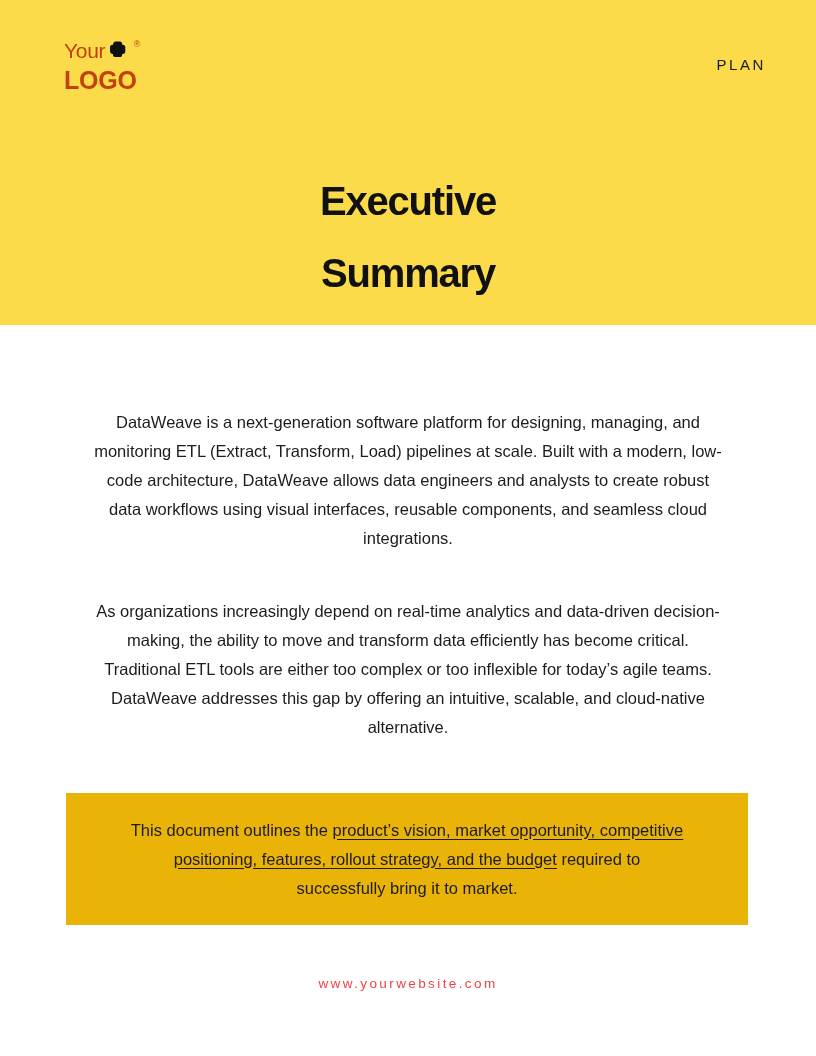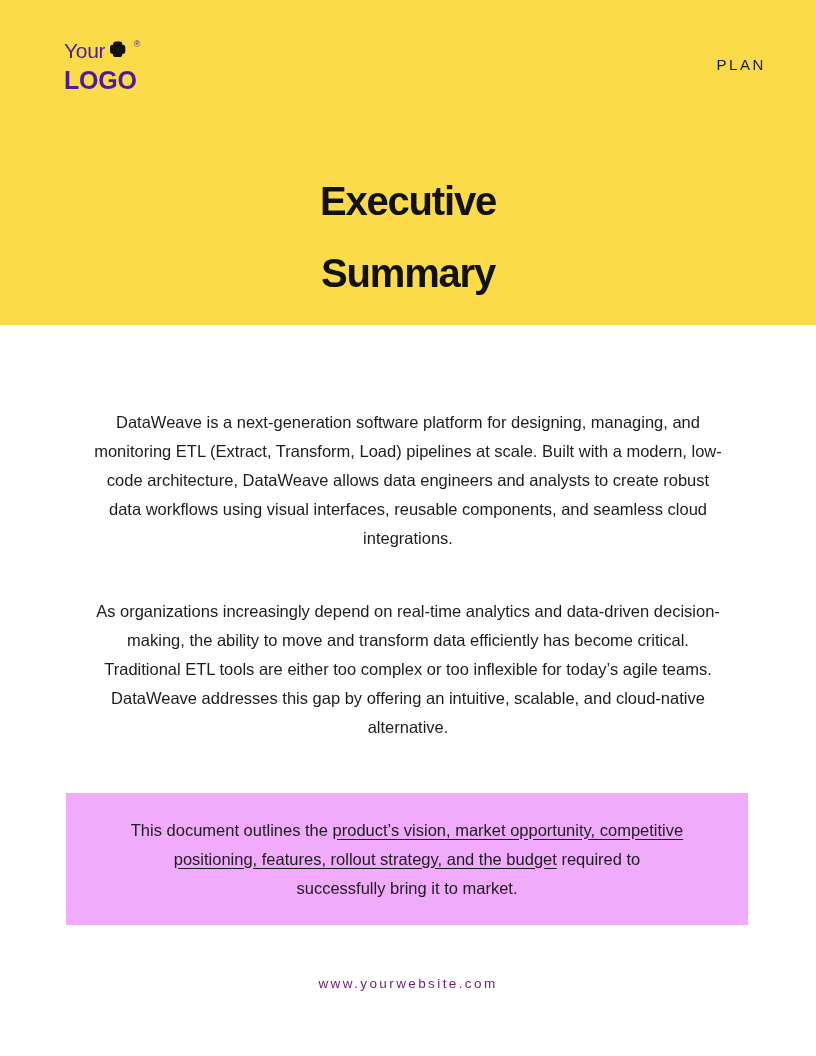--- a/index.html
+++ b/index.html
@@ -24,21 +24,21 @@
     height: 325px;
     background: #FBDB4A;
   }
 
   
   .logo {
     position: absolute;
     top: 40px;
     left: 64px;
     line-height: 1;
-    color: #4c1d95;
+    color: #c2410c;
     user-select: none;
   }
   .logo-row-top {
     display: flex;
     align-items: flex-start;
     height: 22px;
   }
   .logo-word-your {
     font-size: 21px;
     font-weight: 400;
@@ -115,21 +115,21 @@
     text-align: center;
   }
 
   
   .callout {
     position: absolute;
     top: 793px;
     left: 66px;
     width: 682px;
     height: 132px;
-    background: #f0abfc;
+    background: #eab308;
     box-sizing: border-box;
     display: flex;
     align-items: center;
     justify-content: center;
   }
   .callout-text {
     text-align: center;
     font-size: 16.5px;
     line-height: 29px;
     color: #1c1c1c;
@@ -143,21 +143,21 @@
 
   
   .footer {
     position: absolute;
     top: 976px;
     left: 0;
     width: 816px;
     text-align: center;
     font-size: 13.5px;
     letter-spacing: 2.4px;
-    color: #701a75;
+    color: #ef4444;
   }
 </style>
 </head>
 <body>
 
 <div class="header-band"></div>
 
 <div class="logo">
   <div class="logo-row-top">
     <span class="logo-word-your">Your</span>

